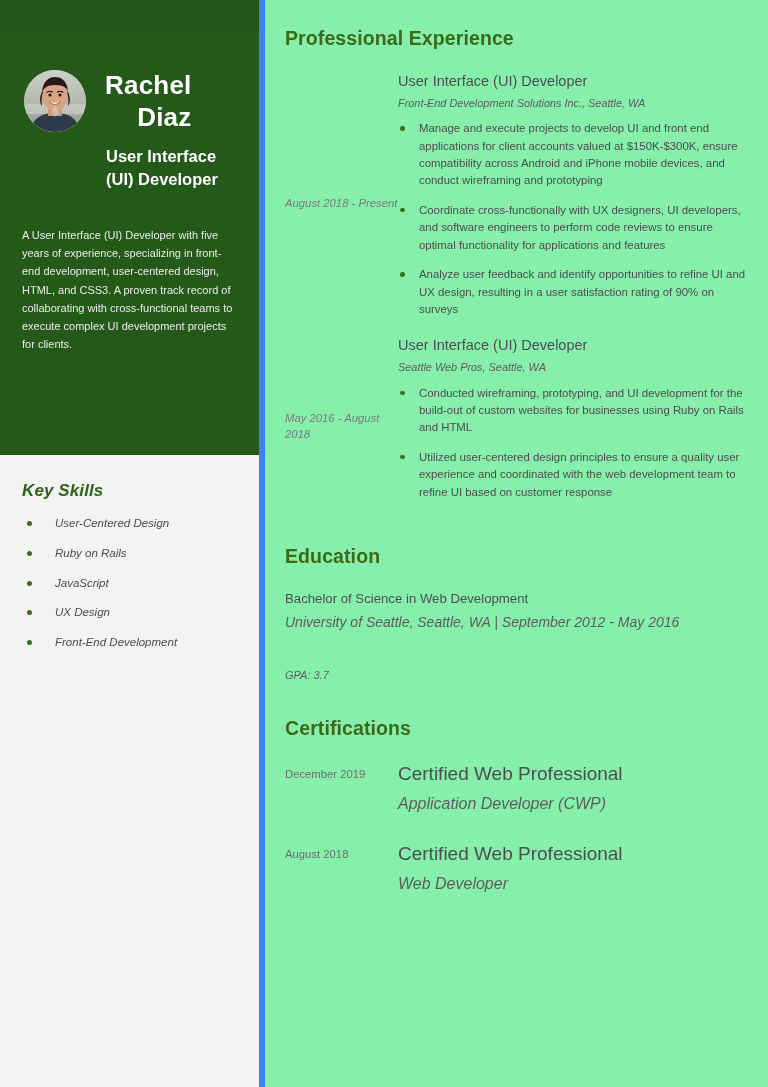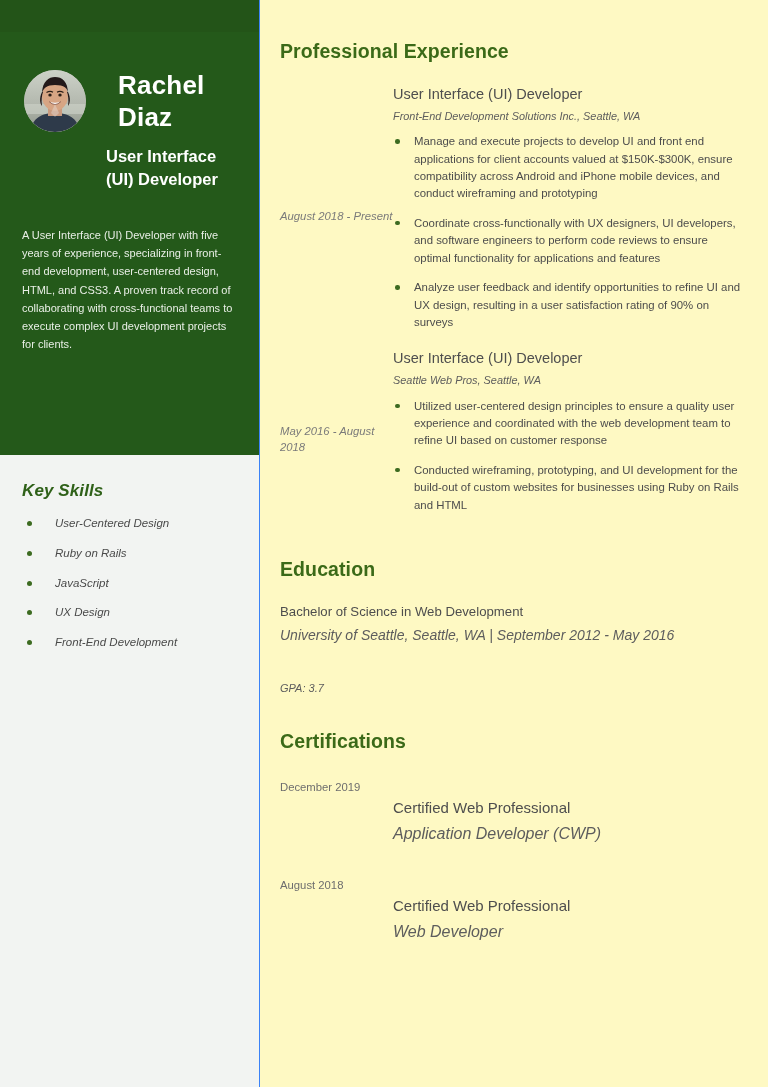--- a/index.html
+++ b/index.html
@@ -31,21 +31,22 @@
   }
   .top-band {
     height: 32px;
     background: #235418;
     width: 100%;
   }
   .id-block {
     display: flex;
     align-items: flex-start;
     padding: 36px 22px 0 24px;
-    gap: 32px;
+    gap: 19px;
+    text-align: right;
   }
   .avatar {
     width: 62px;
     height: 62px;
     border-radius: 50%;
     flex: 0 0 62px;
     overflow: hidden;
     position: relative;
     background: #b9bdb4;
     margin-top: 2px;
@@ -104,23 +105,23 @@
     top: 4px;
     width: 5px;
     height: 5px;
     border-radius: 50%;
     background: #3d6b21;
   }
 
   
   .main {
     flex: 1;
-    background: #fef9c3;
-    border-left: 1px solid #3b82f6;
-    padding: 40px 22px 0 20px;
+    background: #86efac;
+    border-left: 6px solid #3b82f6;
+    padding: 27px 22px 0 20px;
   }
   h2.main-heading {
     color: #3b6a18;
     font-size: 19.5px;
     font-weight: bold;
     letter-spacing: 0.1px;
     margin-bottom: 22px;
   }
   .entry {
     display: flex;
@@ -194,25 +195,24 @@
     margin-bottom: 27px;
   }
   .cert .when {
     flex: 0 0 113px;
     font-size: 11.3px;
     color: #6e6e6e;
     line-height: 1.45;
     padding-top: 4px;
   }
   .cert .cname {
-    font-size: 15px;
+    font-size: 19px;
     color: #4e4e4e;
     line-height: 1.3;
     margin-bottom: 6px;
-    margin-top: 23px;
   }
   .cert .csub {
     font-size: 16px;
     font-style: italic;
     color: #5d5d5d;
     line-height: 1.4;
   }
   .sp-1 { height: 26px; }
   .sp-3 { height: 30px; }
 </style>
@@ -299,22 +299,22 @@
           </ul>
         </div>
       </div>
 
       <div class="entry">
         <div class="when">May 2016 - August 2018</div>
         <div class="what">
           <div class="job-title">User Interface (UI) Developer</div>
           <div class="employer">Seattle Web Pros, Seattle, WA</div>
           <ul class="duties">
+            <li>Conducted wireframing, prototyping, and UI development for the  build-out of custom websites for businesses using Ruby on Rails and HTML</li>
             <li>Utilized user-centered design principles to ensure a quality user  experience and coordinated with the web development team to refine UI  based on customer response</li>
-            <li>Conducted wireframing, prototyping, and UI development for the  build-out of custom websites for businesses using Ruby on Rails and HTML</li>
           </ul>
         </div>
       </div>
     </section>
 
     <div class="sp-1"></div>
 
     <section class="section">
       <h2 class="main-heading">Education</h2>
       <div class="edu-block">

